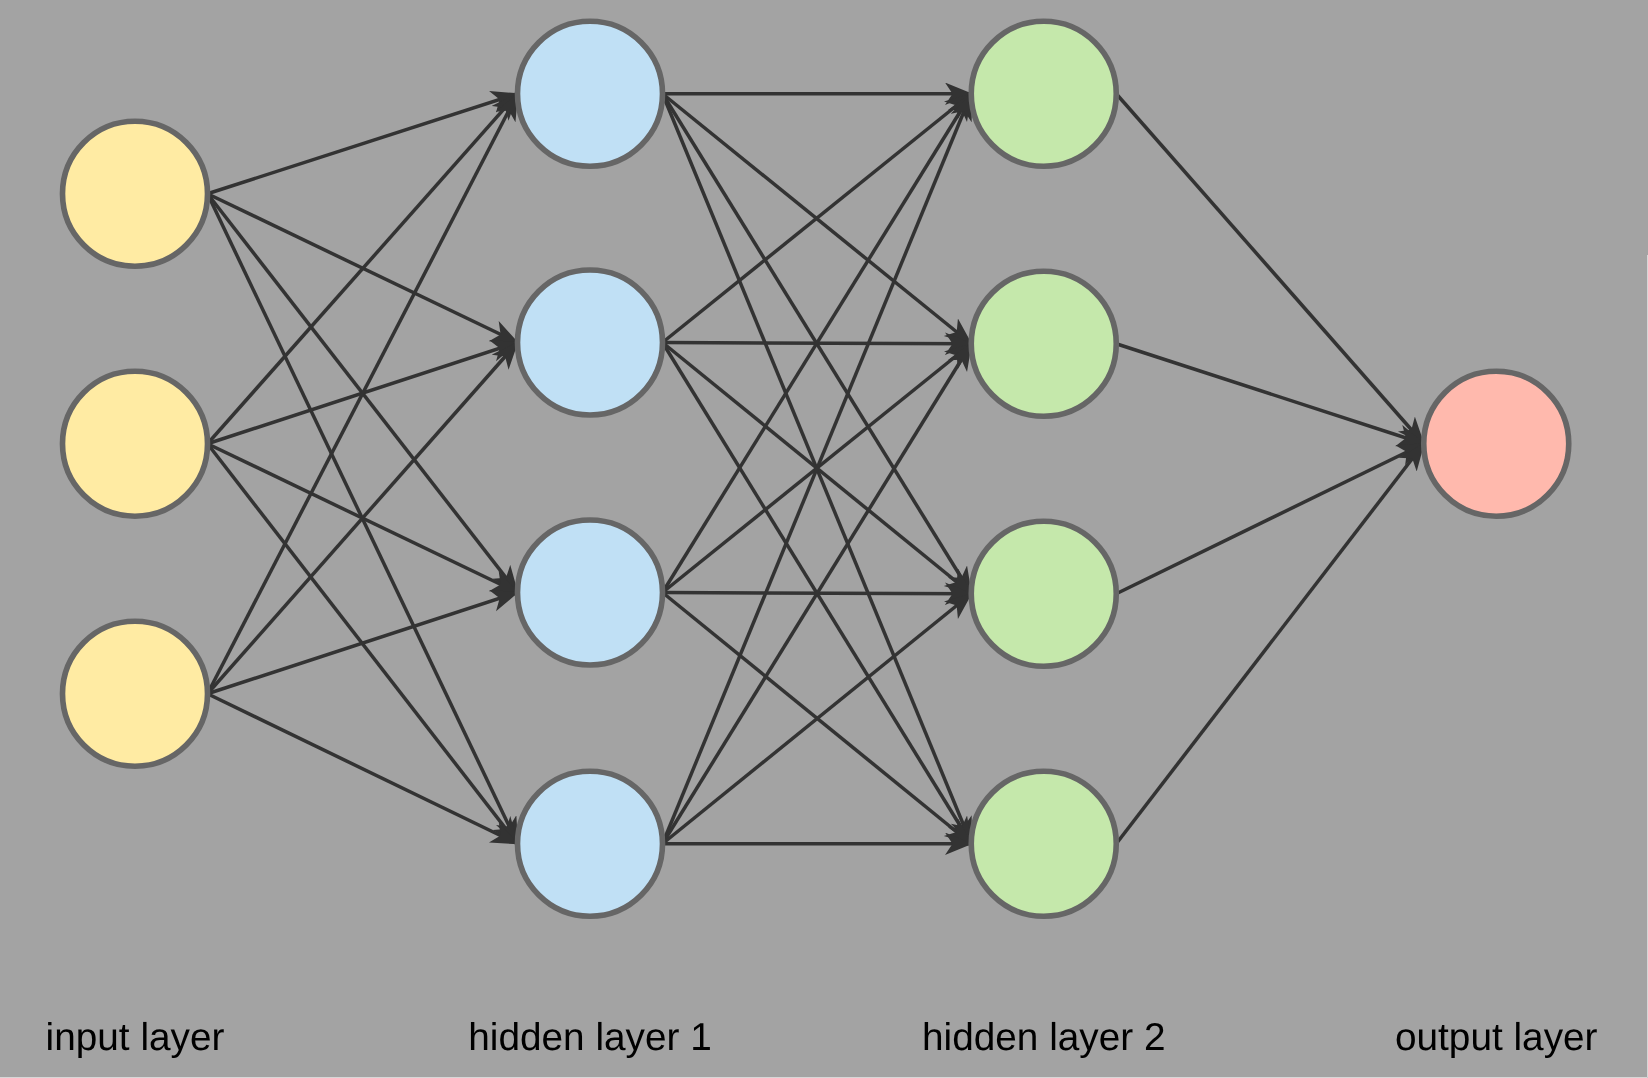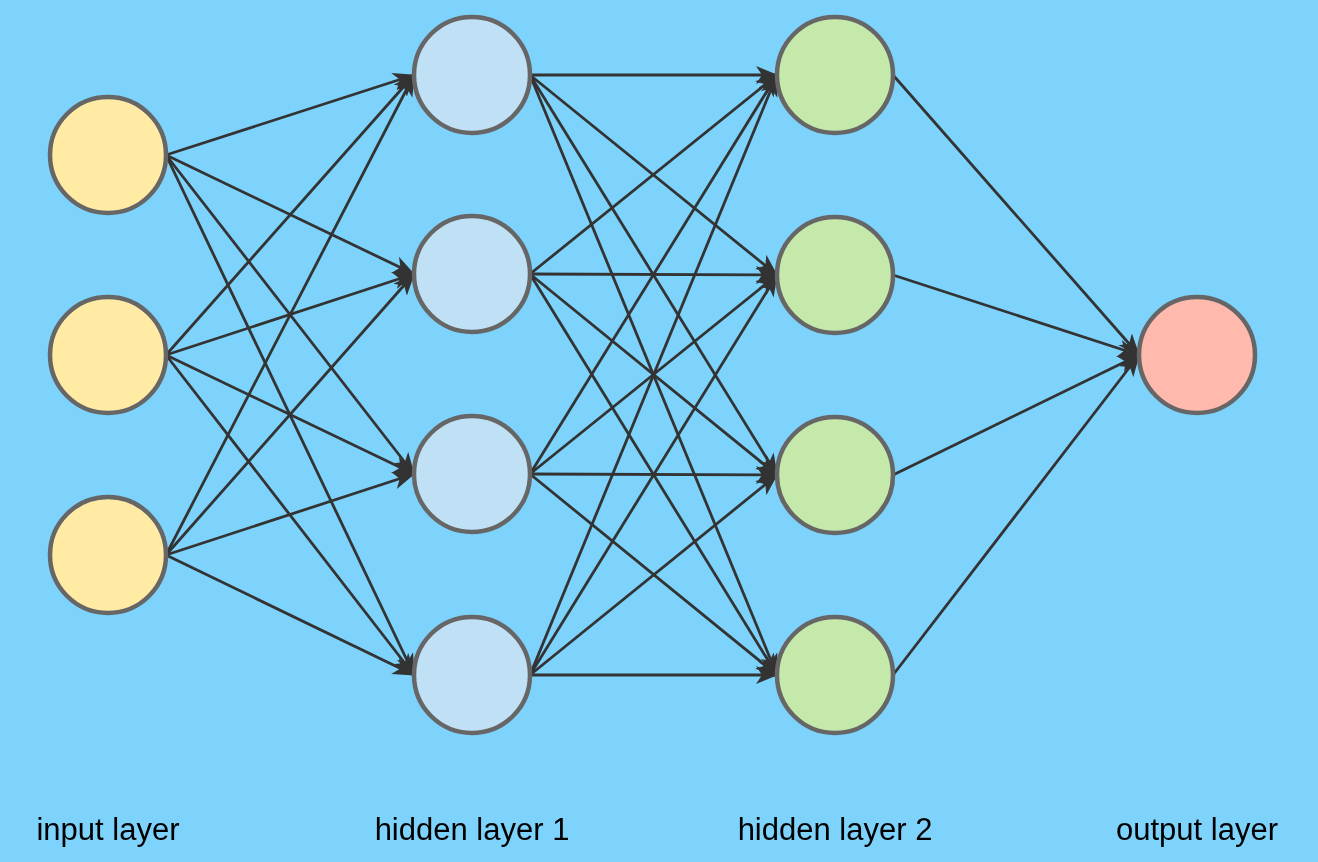--- a/index.html
+++ b/index.html
@@ -28,21 +28,21 @@
   }
   .layer-label {
     font-family: "Liberation Sans", sans-serif;
     font-size: 31px;
     font-weight: 400;
   }
 </style>
 </head>
 <body>
 
-<div class="canvas" style="background: #7dd3fc;">
+<div class="canvas" style="background: #a3a3a3;">
   <svg id="net-svg" width="1318" height="862" viewBox="0 0 1318 862" xmlns="http://www.w3.org/2000/svg">
     <defs>
       <marker id="arrowhead" markerUnits="userSpaceOnUse" markerWidth="24" markerHeight="20" refX="21" refY="9" orient="auto">
         <path d="M 0 0 L 22 9 L 0 18 L 6 9 Z" fill="#333333"></path>
       </marker>
     </defs>
     <g id="edges-group">
         <line x1="166" y1="155" x2="414" y2="75" class="edge-line" stroke="#333333" marker-end="url(#arrowhead)"></line>
         <line x1="166" y1="155" x2="414" y2="274" class="edge-line" stroke="#333333" marker-end="url(#arrowhead)"></line>
         <line x1="166" y1="155" x2="414" y2="474" class="edge-line" stroke="#333333" marker-end="url(#arrowhead)"></line>

